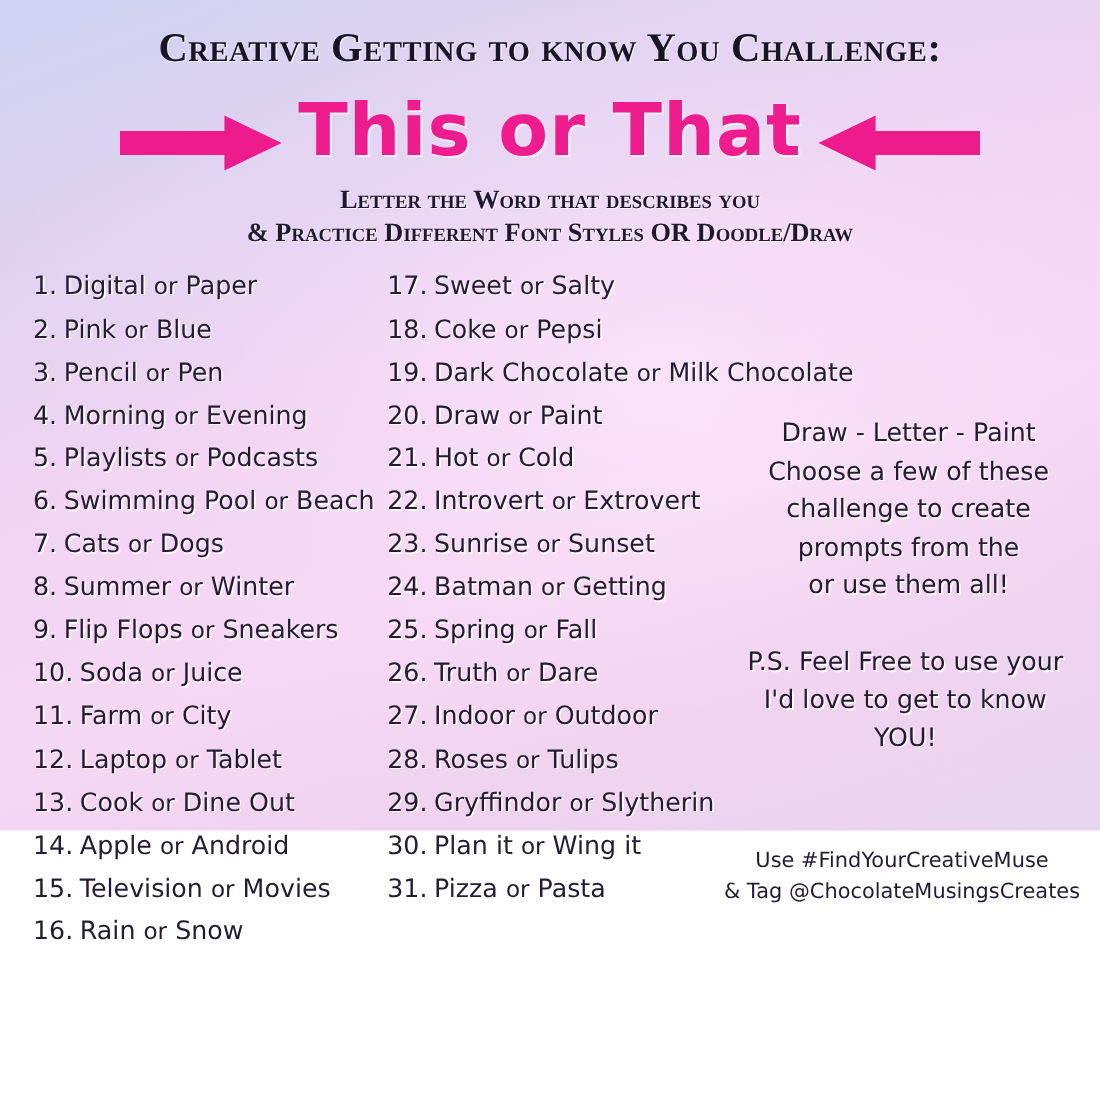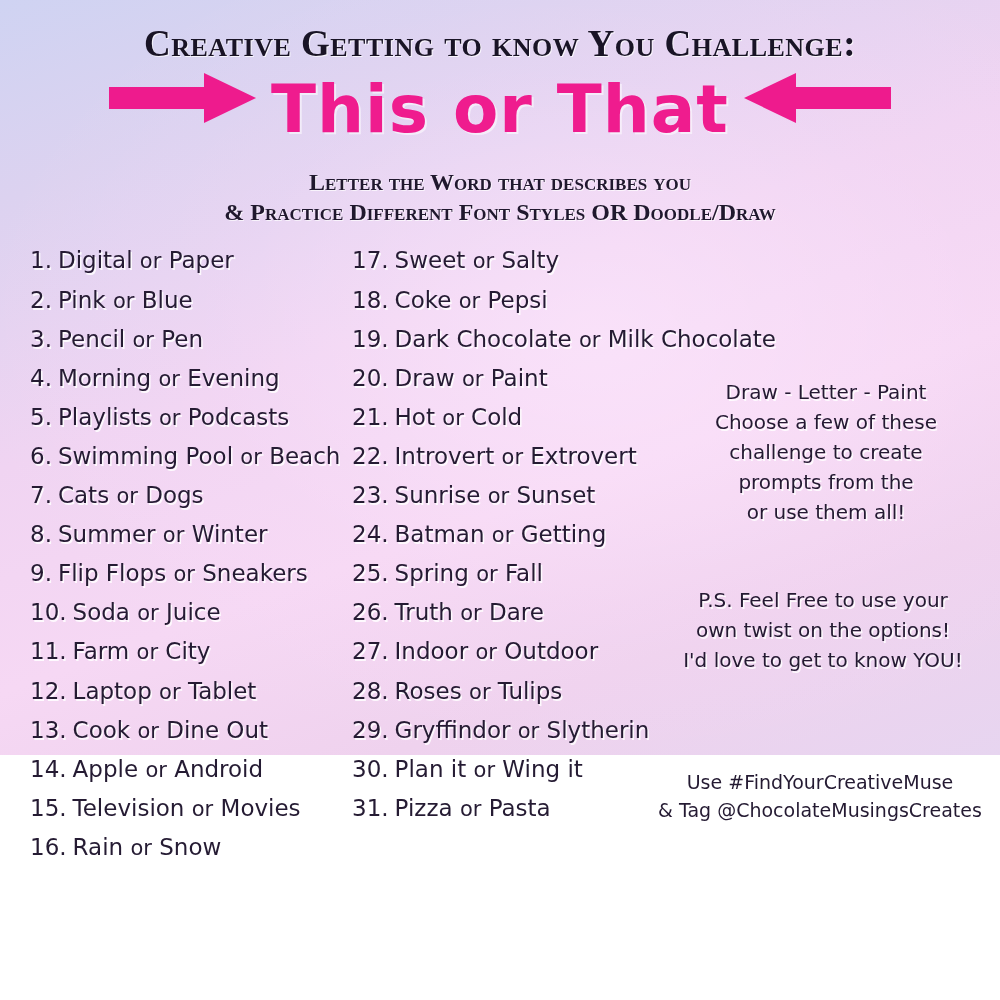--- a/index.html
+++ b/index.html
@@ -35,21 +35,21 @@
     font-weight: bold;
     font-size: 37px;
     letter-spacing: 0.5px;
     color: #191426;
     padding-top: 22px;
     text-shadow: 1px 1px 0 rgba(255,255,255,0.75);
     font-variant: small-caps;
   }
   .thisorthat-row {
     display: flex;
-    align-items: flex-start;
+    align-items: flex-end;
     justify-content: center;
     gap: 14px;
     margin-top: 6px;
     height: 86px;
   }
   .arrow {
     width: 148px;
     height: 54px;
     position: relative;
     flex: 0 0 auto;
@@ -112,21 +112,21 @@
   .item .num { margin-right: 6px; }
   .item .or { font-size: 21px; }
 
   
   .note {
     position: absolute;
     font-family: "DejaVu Sans", sans-serif;
     color: #241a32;
     text-align: center;
     line-height: 1.5;
-    font-size: 20px;
+    font-size: 23px;
     text-shadow: 1.5px 1.5px 0 rgba(255,255,255,0.85);
   }
   .note-1 { left: 676px; top: 128px; width: 300px; }
   .note-2 { left: 664px; top: 336px; width: 318px; }
   .note-3 {
     left: 650px; top: 520px; width: 340px;
     font-size: 19px; line-height: 1.45; text-align: center;
   }
 </style>
 </head>
@@ -195,21 +195,20 @@
 
       <div class="note note-1">
           <div>Draw - Letter - Paint</div>
           <div>Choose a few of these</div>
           <div>challenge to create</div>
           <div>prompts from the</div>
           <div>or use them all!</div>
         </div>
       <div class="note note-2">
           <div>P.S. Feel Free to use your</div>
-          <div>own twist on the options!</div>
           <div>I'd love to get to know YOU!</div>
         </div>
       <div class="note note-3">
           <div>Use #FindYourCreativeMuse</div>
           <div>&amp; Tag @ChocolateMusingsCreates</div>
         </div>
     </div>
 
   </div>
 </div>

